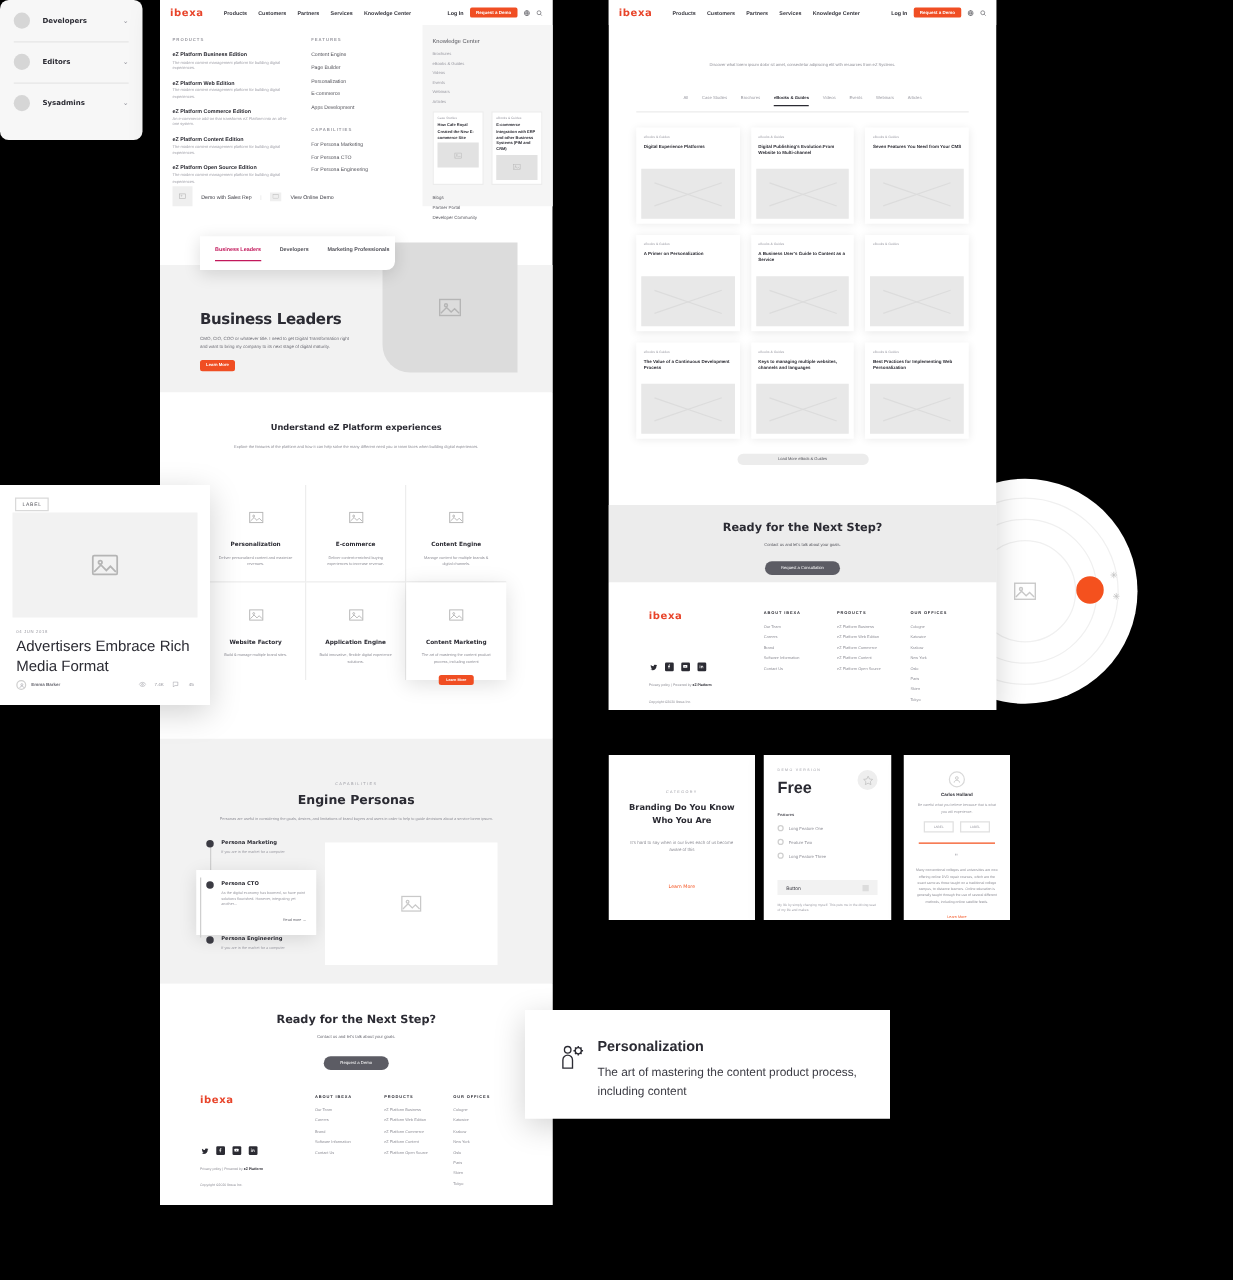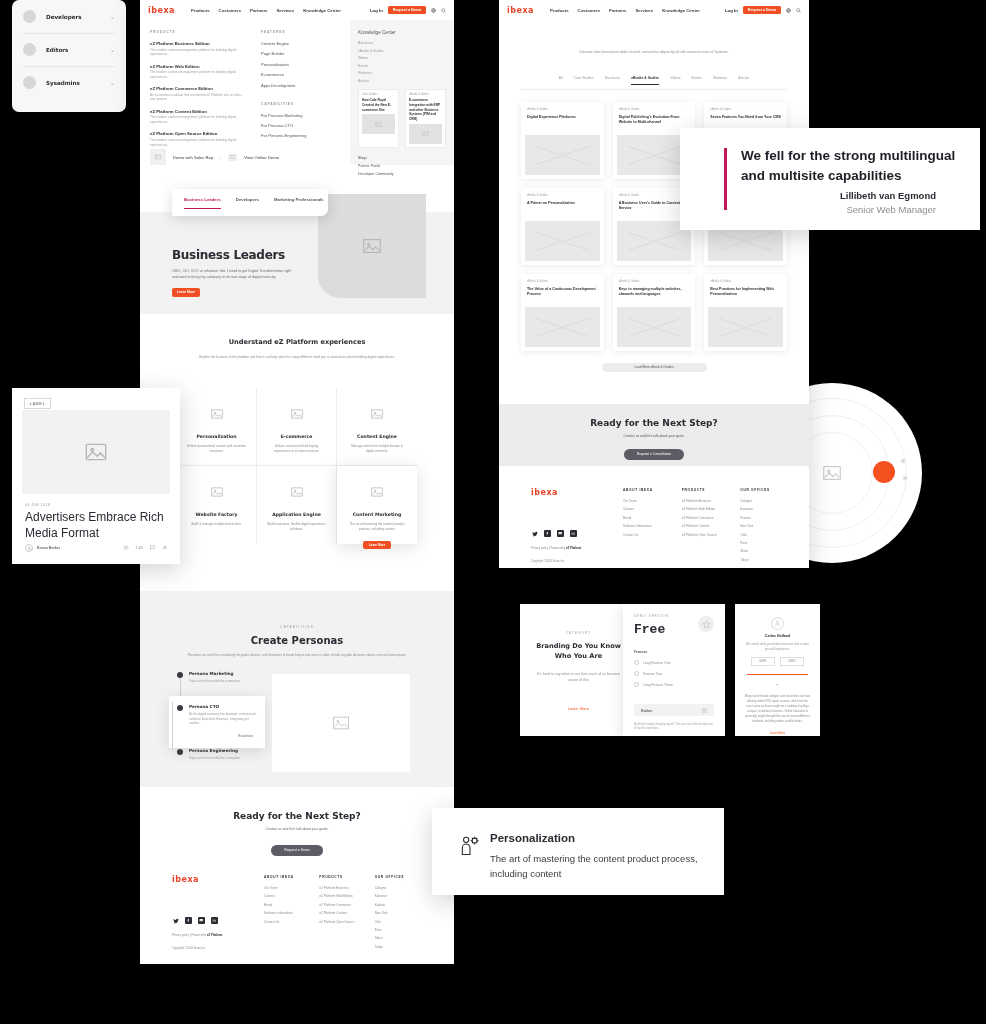--- a/index.html
+++ b/index.html
@@ -2,21 +2,21 @@
 <html><head>
 <meta charset="utf-8">
 <style>
   * { box-sizing: border-box; margin: 0; padding: 0; }
   html, body { background: #000; }
   body {
     width: 986px; height: 1024px; position: relative; overflow: hidden;
     font-family: "Liberation Sans", sans-serif;
     color: #2b2b33;
   }
-  .stage { position: absolute; inset: 0; margin-left: 12px; }
+  .stage { position: absolute; inset: 0; }
 
   
   .panel { position: absolute; background: #fff; }
   .shadow { box-shadow: 0 6px 24px rgba(0,0,0,.18); }
   .shadow-s { box-shadow: 0 3px 14px rgba(0,0,0,.14); }
 
   .logo {
     font-weight: 700; color: #e8442a; letter-spacing: .5px;
     font-family: "DejaVu Sans", sans-serif;
   }
@@ -183,29 +183,29 @@
   #persoCard p { position:absolute; left:58px; top:44px; width:210px; font-size:9.5px; line-height:1.55; color:#3b3b43;}
 
   #ebookCard { left:740px; top:730px; width:172px; height:222px; background:#fff;}
   #ebookCard .ph { position:absolute; left:0; top:0; width:172px; height:108px; background:#f2f2f2;}
   #ebookCard .tag { position:absolute; left:12px; top:98px; background:#ececec; padding:5px 14px; font-size:7px; color:#3b3b43;}
   #ebookCard .dash { position:absolute; left:12px; top:137px; width:13px; height:2px; background:#f4511e;}
   #ebookCard h3 { position:absolute; left:33px; top:129px; width:128px; font-size:11px; line-height:1.45; font-weight:700;}
 
   
   .smallcard { background:#fff; }
-  #cardBrand { left:508px; top:604px; width:117px; height:132px; }
+  #cardBrand { left:487px; top:604px; width:117px; height:132px; }
   #cardBrand .eyebrow { text-align:center; font-size:3px; margin-top:27px;}
   #cardBrand h3 { text-align:center; font-size:6.6px; margin-top:6px; line-height:1.55; font-family:"DejaVu Sans",sans-serif; padding:0 10px;}
   #cardBrand p { text-align:center; font-size:3.6px; color:#8e8e96; margin-top:11px; line-height:1.65; padding:0 12px;}
   #cardBrand .lm { text-align:center; font-size:3.8px; color:#f4511e; margin-top:22px; font-family:"DejaVu Sans",sans-serif;}
 
   #cardFree { left:611px; top:604px; width:102px; height:132px; padding:10px 11px;}
   #cardFree .eyebrow { font-size:2.8px;}
-  #cardFree h3 { font-size:13px; margin-top:4px; font-family:Liberation Mono, monospace;}
+  #cardFree h3 { font-size:13px; margin-top:4px; font-family:Liberation Sans, sans-serif;}
   #cardFree .star { position:absolute; right:11px; top:12px; width:16px;height:16px;border-radius:50%;background:#eee; display:flex;align-items:center;justify-content:center;}
   #cardFree .star svg { width:9px;height:9px;stroke:#b5b5b5;fill:none;stroke-width:1.3;}
   #cardFree .fh { font-size:3.2px; font-weight:700; margin-top:13px; color:#55555c;}
   #cardFree .fl { display:flex; align-items:center; gap:4px; font-size:3.4px; color:#8e8e96; margin-top:6px;}
   #cardFree .ck { width:5px;height:5px;border-radius:50%;border:1px solid #cfcfcf;}
   #cardFree .btnbox { margin-top:17px; background:#f2f2f2; height:12px; display:flex; align-items:center; padding:0 7px; font-size:4px; color:#3b3b43;}
   #cardFree .btnbox i { margin-left:auto; width:5px;height:5px;background:#dcdcdc; font-style:normal;}
   #cardFree .note { font-size:2.7px; color:#a2a2aa; margin-top:7px; line-height:1.6;}
 
   #cardTesti { left:723px; top:604px; width:85px; height:132px; padding:9px 9px; text-align:center;}
@@ -423,21 +423,21 @@
                 <rect x="3" y="5" width="18" height="14"></rect>
                 <circle cx="8.5" cy="10" r="1.3"></circle>
                 <path d="M4 17l5-5 4 4 3-3 4 4"></path>
               </svg>
             </div><b>Content Marketing</b><span>The art of mastering the content product process, including content</span><div class="btn-orange">Learn More</div></div>
       </div>
     </div>
 
     <div class="personas">
       <div class="eyebrow">CAPABILITIES</div>
-      <h2>Create Personas</h2>
+      <h2>Engine Personas</h2>
       <div class="sub">Personas are useful in considering the goals, desires, and limitations of brand buyers and users in order to help to guide decisions about a service lorem ipsum.</div>
       <div class="ptimeline">
         <div class="prow">
           <div class="pdot"></div>
             <div class="pline"></div>
           <div>
               <b>Persona Marketing</b>
               <span>If you are in the market for a computer</span>
             </div>
         </div>
@@ -704,26 +704,20 @@
           <a>New York</a>
           <a>Oslo</a>
           <a>Paris</a>
           <a>Skien</a>
           <a>Tokyo</a>
         </div>
       </div>
     </div>
   </div>
 
-  <div class="panel shadow" id="quoteCard">
-    <div class="bar"></div>
-    <h3>We fell for the strong multilingual and multisite capabilities</h3>
-    <div class="nm">Lillibeth van Egmond</div>
-    <div class="rl">Senior Web Manager</div>
-  </div>
 
   <div class="panel shadow" id="articleCard">
     <div class="lbl">LABEL</div>
     <div class="ph">
       <svg width="26" height="26" viewBox="0 0 24 24" stroke="#c4c4c4" fill="none" stroke-width="1.1">
           <rect x="3" y="5" width="18" height="14" rx="1"></rect>
           <circle cx="8.5" cy="10" r="1.3"></circle>
           <path d="M4 17l5-5 4 4 3-3 4 4"></path>
         </svg>
     </div>

